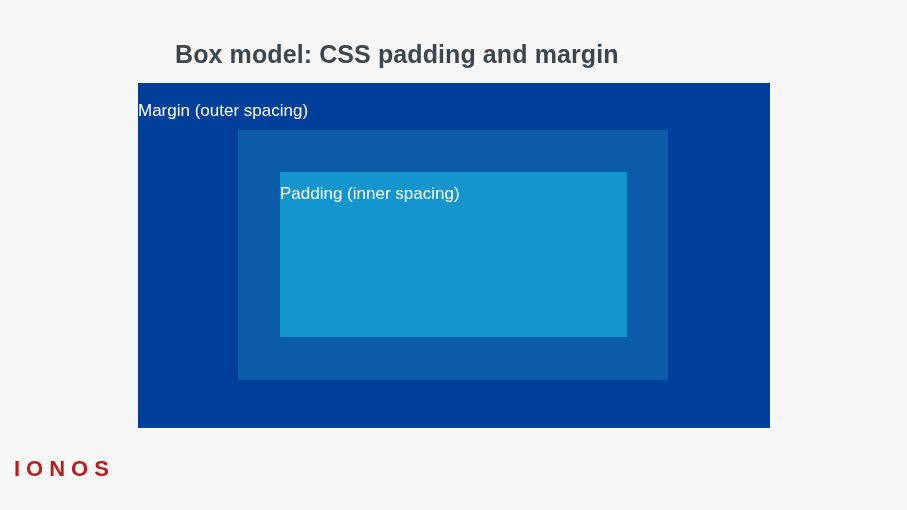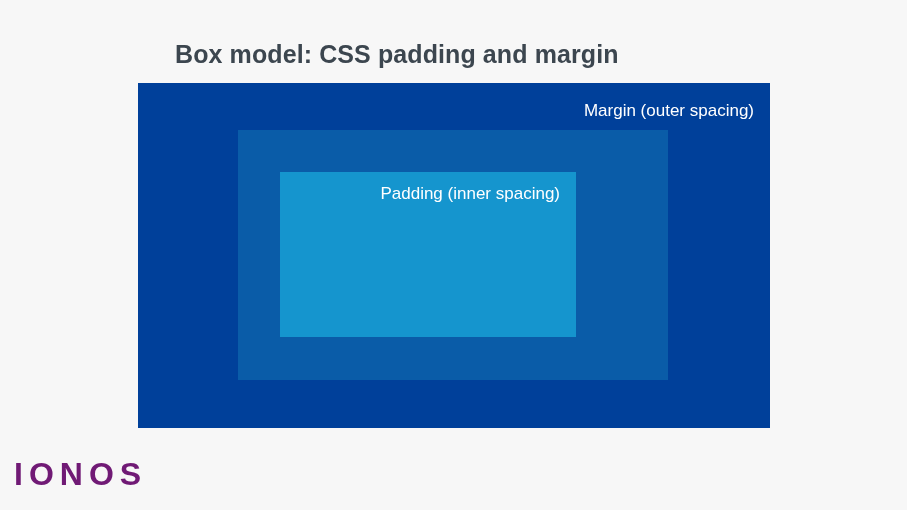--- a/index.html
+++ b/index.html
@@ -51,60 +51,60 @@
     width: 430px;
     height: 250px;
     background: #0a5ca8;
     box-sizing: border-box;
   }
 
   .box-padding {
     position: absolute;
     left: 42px;
     top: 42px;
-    width: 296px;
+    width: 347px;
     height: 165px;
     background: #1595ce;
     box-sizing: border-box;
   }
 
   .box-content {
     position: absolute;
     left: 83px;
     top: 48px;
     width: 181px;
     height: 71px;
     background: #16b3df;
     box-sizing: border-box;
   }
 
   .box-label {
     position: absolute;
     left: 0;
     right: 16px;
-    text-align: right;
+    text-align: left;
     color: #ffffff;
     font-size: 17px;
     font-weight: normal;
     white-space: nowrap;
   }
 
   .label-margin  { top: 18px; }
   .label-border  { top: 11px; }
   .label-padding { top: 12px; }
   .label-content { top: 24px; }
 
   
   .logo {
     position: absolute;
     left: 14px;
     top: 458px;
-    font-size: 32px;
+    font-size: 22px;
     font-weight: bold;
-    color: #701a75;
+    color: #b91c1c;
     letter-spacing: 6px;
     line-height: 1;
   }
 </style>
 </head>
 <body>
 
 <div class="slide">
 
   <div class="title">Box model: CSS padding and margin</div>

